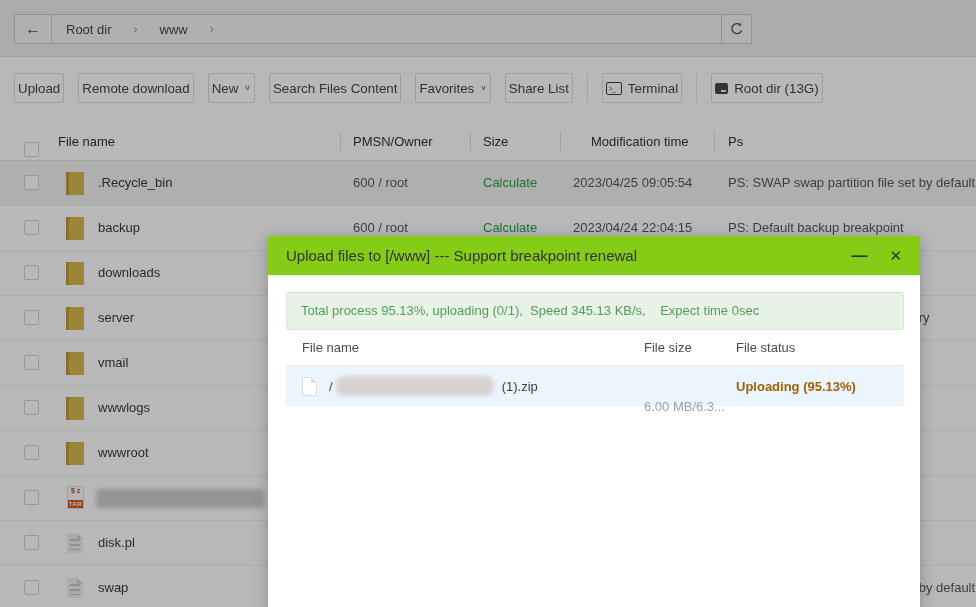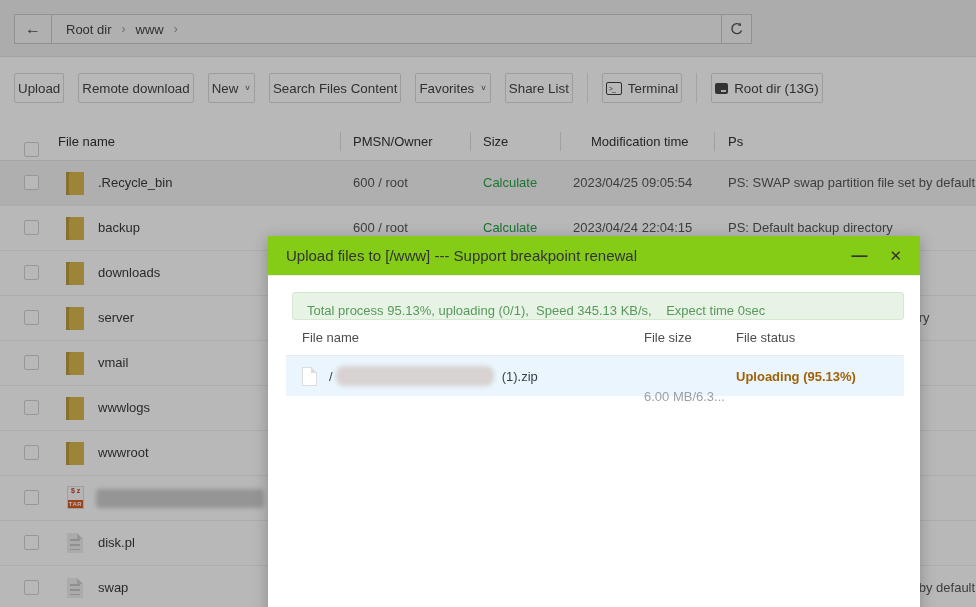--- a/index.html
+++ b/index.html
@@ -6,21 +6,21 @@
   html,body { width:976px; height:607px; overflow:hidden; background:#fff;
     font-family:"Liberation Sans", sans-serif; font-size:13px; color:#3a3a3a; position:relative; }
 
   
   .topstrip { position:absolute; left:0; top:0; width:976px; height:57px;
     background:#efeff0; border-bottom:1px solid #e2e2e2; }
   .crumbbar { position:absolute; left:14px; top:14px; width:738px; height:30px;
     background:#f4f4f4; border:1px solid #c9c9c9; display:flex; align-items:stretch; }
   .backbtn { width:37px; border-right:1px solid #c9c9c9; display:flex; align-items:center;
     justify-content:center; font-size:16px; font-weight:bold; color:#4a4a4a; cursor:pointer; }
-  .crumbs { flex:1; display:flex; align-items:center; padding-left:14px; gap:10px; color:#444; }
+  .crumbs { flex:1; display:flex; align-items:center; padding-left:14px; gap:22px; color:#444; }
   .crumb-sep { color:#999; font-size:12px; }
   .refreshbtn { width:30px; border-left:1px solid #c9c9c9; display:flex; align-items:center;
     justify-content:center; cursor:pointer; }
 
   
   .toolbar { position:absolute; left:14px; top:73px; height:30px; display:flex; gap:14px; align-items:center; }
   .tbtn { height:30px; background:#fff; border:1px solid #d8dadc; border-radius:2px;
     padding:0 3px; display:inline-flex; align-items:center; gap:6px; color:#454545; cursor:pointer; white-space:nowrap; }
   .caret { font-size:9px; color:#666; transform:scaleY(.8); }
   .tb-divider { width:1px; height:30px; background:#e3e3e3; }
@@ -67,21 +67,21 @@
 
   
   .overlay { position:absolute; inset:0; background:rgba(0,0,0,.28); z-index:10; }
   .modal { position:absolute; left:268px; top:236px; width:652px; height:390px; background:#fff;
     z-index:20; box-shadow:0 3px 14px rgba(0,0,0,.25); }
   .m-titlebar { height:40px; background:#84cc16; border-bottom:1px solid #ebebeb;
     display:flex; align-items:center; padding:0 18px; }
   .m-title { flex:1; font-size:15px; color:#333; }
   .m-min { font-size:16px; font-weight:bold; color:#333; cursor:pointer; margin-right:22px; }
   .m-close { font-size:15px; color:#333; cursor:pointer; }
-  .m-notice { margin:16px 16px 0 24px; height:28px; background:#e7f3e5; border:1px solid #d4e9d0;
+  .m-notice { margin:16px 16px 0 18px; height:38px; background:#e7f3e5; border:1px solid #d4e9d0;
     border-radius:3px; line-height:36px; padding:0 14px; color:#57995b; white-space:pre; overflow:hidden; }
   .m-table { margin:0 16px 0 18px; }
   .m-thead { display:flex; height:36px; align-items:center; border-bottom:1px solid #e8eaec; color:#4d4d4d; }
   .m-c-name { flex:1; padding-left:16px; }
   .m-c-size { width:92px; }
   .m-c-status { width:168px; }
   .m-trow { display:flex; height:40px; align-items:center; background:#eaf5fd; }
   .m-name-cell { flex:1; padding-left:16px; display:flex; align-items:center; color:#3b3f45; }
   .page-ico { width:15px; height:19px; background:#fff; border:1px solid #dcdcdc; position:relative; margin-right:12px; }
   .page-ico:before { content:""; position:absolute; right:-1px; top:-1px; border:3px solid #eaf5fd;
@@ -181,21 +181,21 @@
     <span class="ico">
         <svg class="folder-svg" width="20" height="26" viewBox="0 0 20 26">
           <rect x="1" y="2" width="18" height="23" fill="#b99d3f"></rect>
           <path d="M5.5 2 H19 V25 H5.5 L4 23.5 V4 Z" fill="#d8b94e"></path>
         </svg>
       </span>
     <span class="fname">backup</span>
     <span class="fpmsn">600 / root</span>
     <span class="fsize">Calculate</span>
     <span class="fmtime">2023/04/24 22:04:15</span>
-    <span class="fps">PS: Default backup directory</span>
+    <span class="fps">PS: Default backup breakpoint</span>
   </div>
 
   <div class="frow">
     <span class="cb"></span>
     <span class="ico">
         <svg class="folder-svg" width="20" height="26" viewBox="0 0 20 26">
           <rect x="1" y="2" width="18" height="23" fill="#b99d3f"></rect>
           <path d="M5.5 2 H19 V25 H5.5 L4 23.5 V4 Z" fill="#d8b94e"></path>
         </svg>
       </span>

